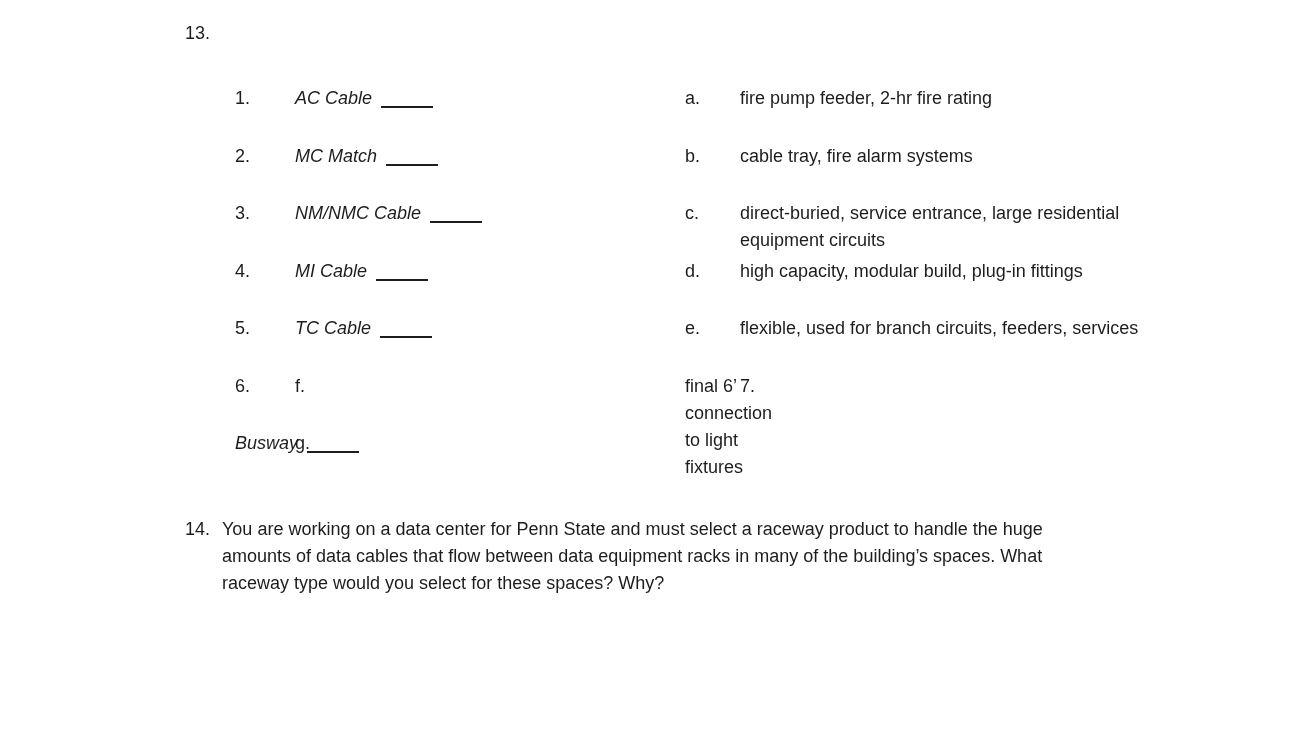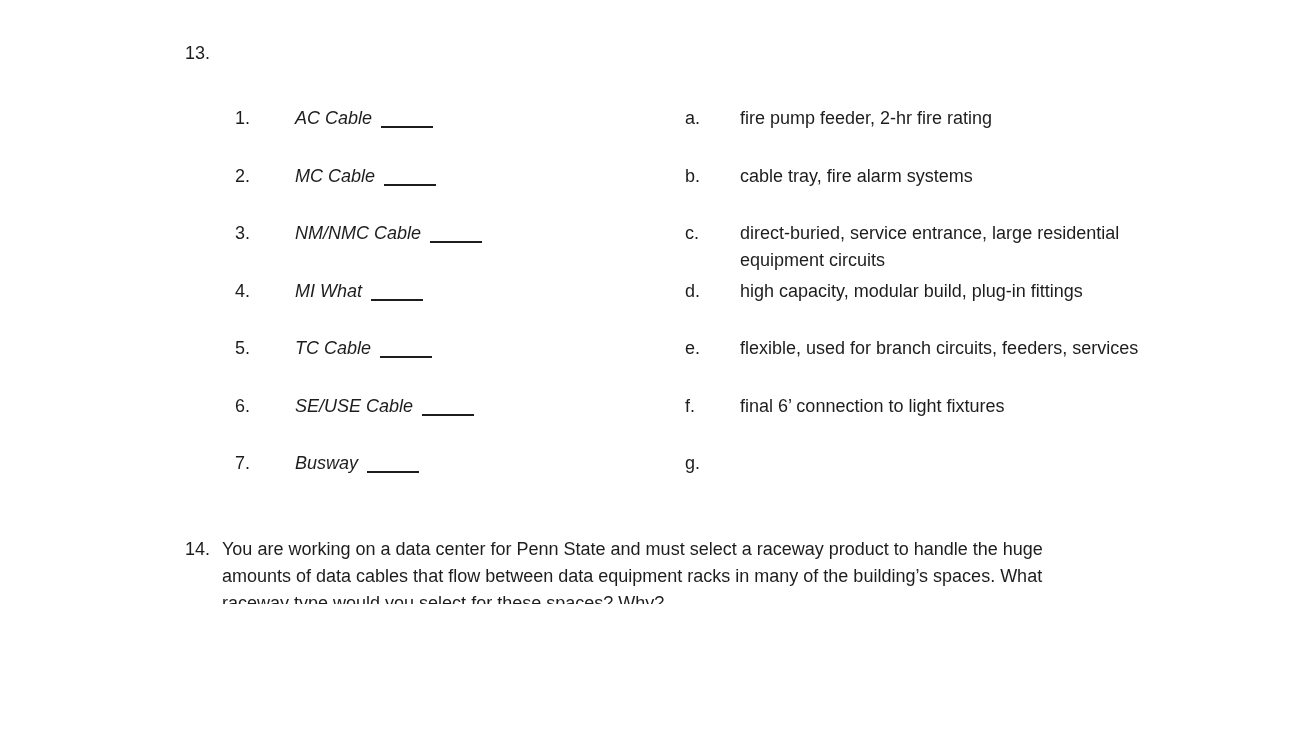--- a/index.html
+++ b/index.html
@@ -5,21 +5,21 @@
   html, body {
     margin: 0;
     padding: 0;
     background: #ffffff;
   }
   .page {
     position: relative;
     width: 1290px;
     height: 604px;
     box-sizing: border-box;
-    padding: 40px 0 0 185px;
+    padding: 20px 0 0 185px;
     background: #ffffff;
     color: #1d1d1d;
     font-family: "Liberation Sans", "DejaVu Sans", sans-serif;
     font-size: 18px;
     line-height: 27px;
     overflow: hidden;
   }
   .q-head {
     display: flex;
     align-items: flex-start;
@@ -78,41 +78,40 @@
     </div>
 
     <div class="match-grid">
 
       <span>1.</span>
       <span class="m-label-wrap"><span>AC Cable</span><span class="blank"></span></span>
       <span>a.</span>
       <span>fire pump feeder, 2-hr fire rating</span>
 
       <span>2.</span>
-      <span class="m-label-wrap"><span>MC Cable</span><span class="blank"></span></span>
+      <span class="m-label-wrap"><span>MC Match</span><span class="blank"></span></span>
       <span>b.</span>
       <span>cable tray, fire alarm systems</span>
 
       <span>3.</span>
       <span class="m-label-wrap"><span>NM/NMC Cable</span><span class="blank"></span></span>
       <span>c.</span>
       <span>direct-buried, service entrance, large residential equipment circuits</span>
 
       <span>4.</span>
-      <span class="m-label-wrap"><span>MI What</span><span class="blank"></span></span>
+      <span class="m-label-wrap"><span>MI Cable</span><span class="blank"></span></span>
       <span>d.</span>
       <span>high capacity, modular build, plug-in fittings</span>
 
       <span>5.</span>
       <span class="m-label-wrap"><span>TC Cable</span><span class="blank"></span></span>
       <span>e.</span>
       <span>flexible, used for branch circuits, feeders, services</span>
 
       <span>6.</span>
-      <span class="m-label-wrap"><span>SE/USE Cable</span><span class="blank"></span></span>
       <span>f.</span>
       <span>final 6’ connection to light fixtures</span>
 
       <span>7.</span>
       <span class="m-label-wrap"><span>Busway</span><span class="blank"></span></span>
       <span>g.</span>
 
     </div>
   </section>
 

